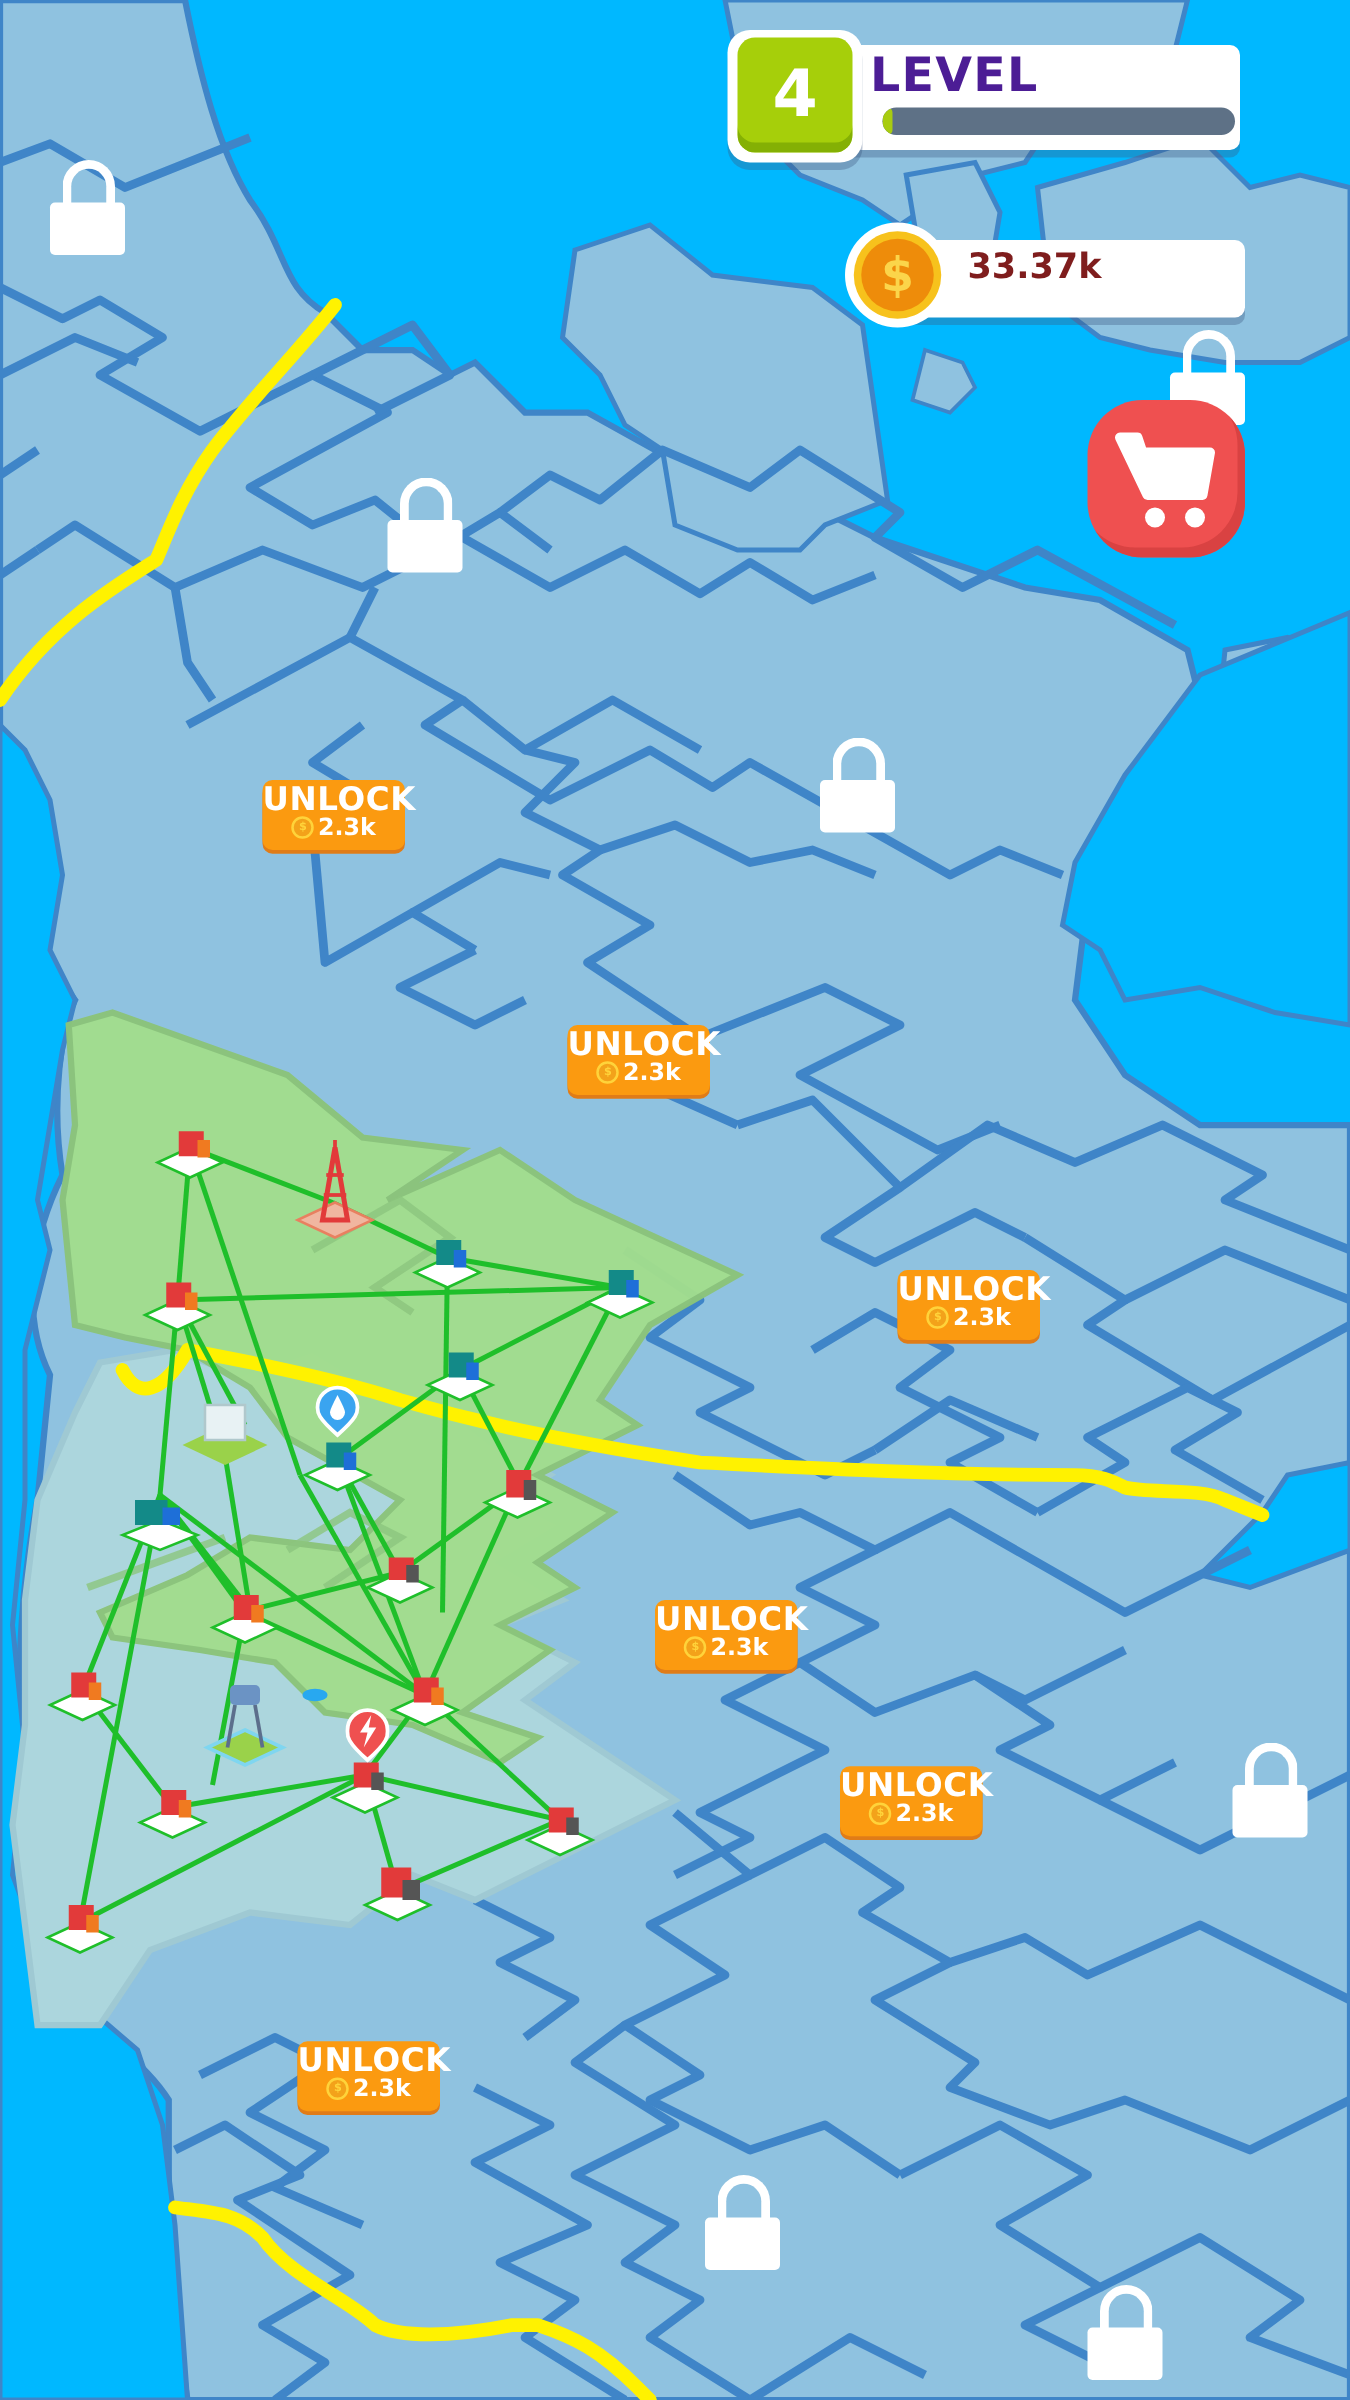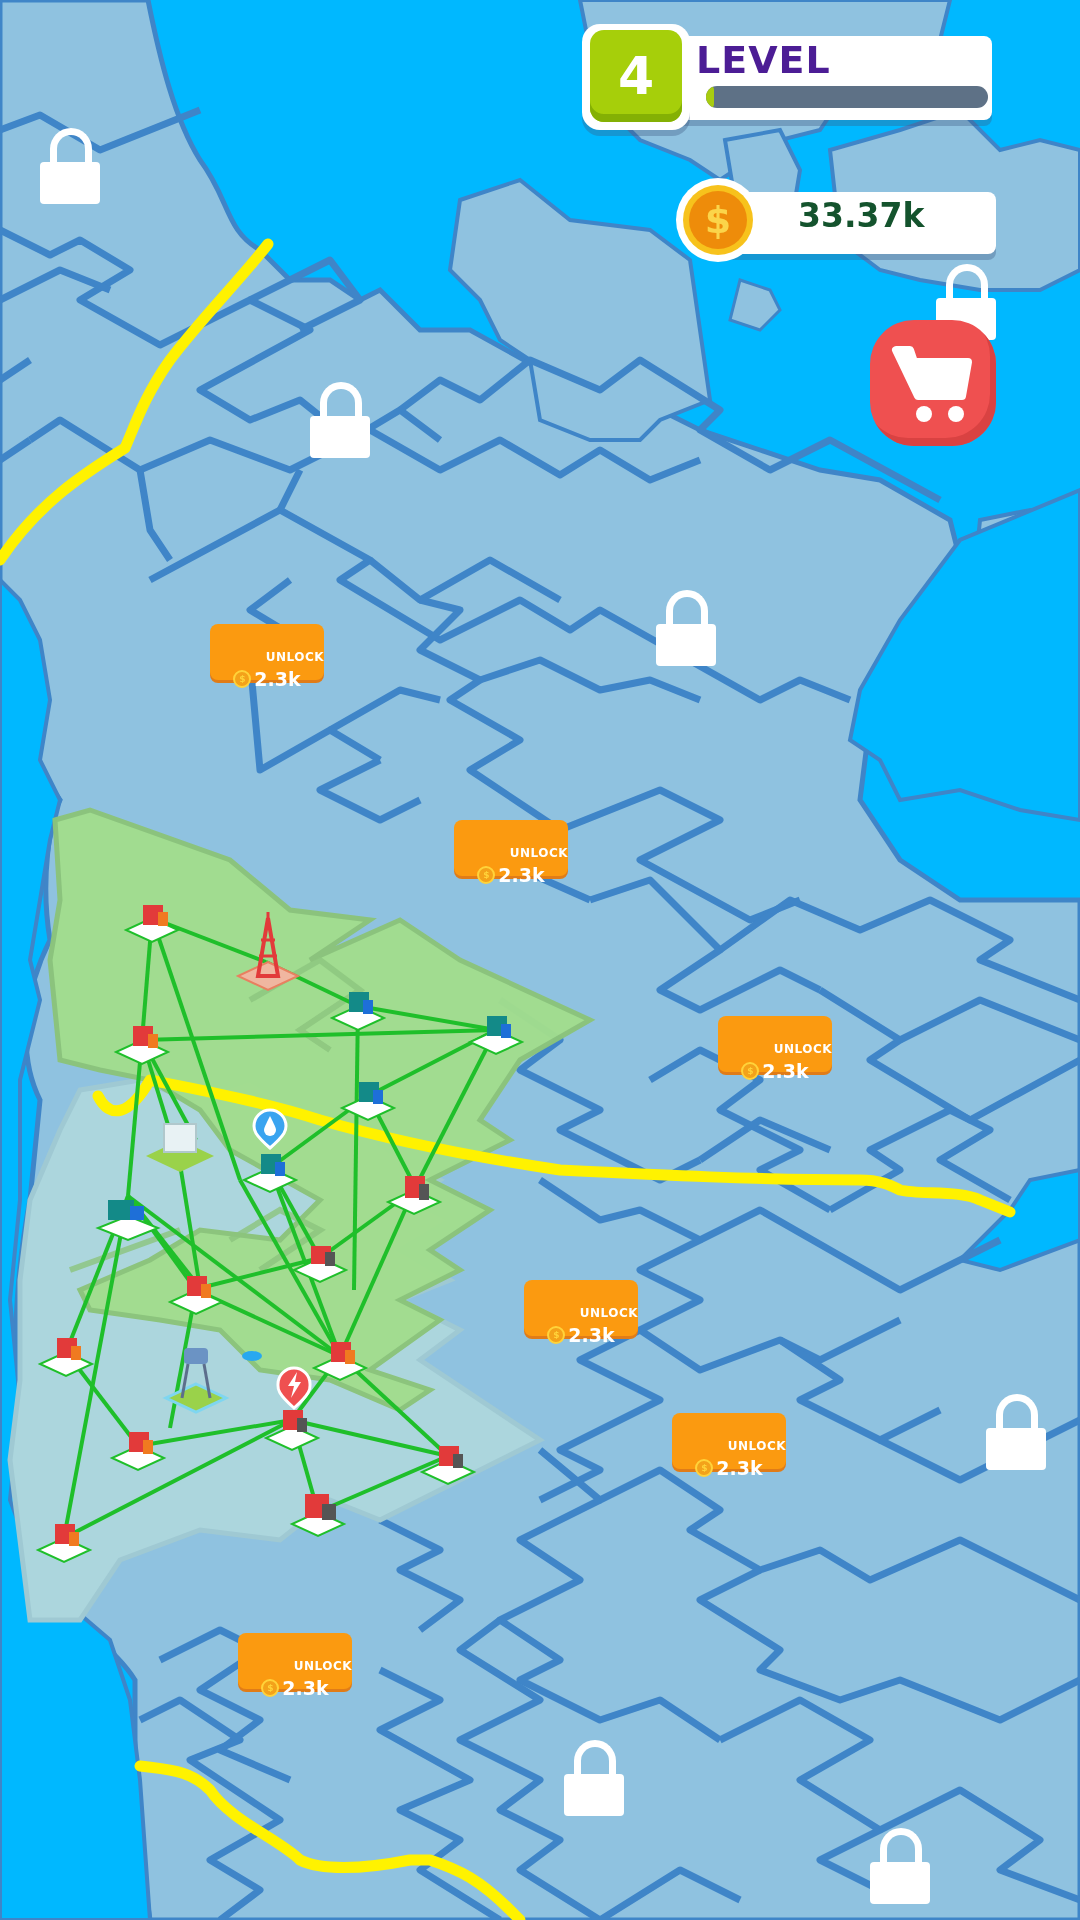--- a/index.html
+++ b/index.html
@@ -10,30 +10,30 @@
   .level-panel { left: 582px; top: 24px; width: 420px; height: 110px; }
   .level-bar-bg { position: absolute; left: 90px; top: 12px; width: 320px; height: 84px; background: #fff; border-radius: 8px; box-shadow: 0 6px 0 rgba(60,90,130,0.35); }
   .level-label { position: absolute; left: 114px; top: 14px; font-size: 38px; font-weight: bold; color: #4c1d95; letter-spacing: 1px; }
   .level-track { position: absolute; left: 124px; top: 62px; width: 282px; height: 22px; border-radius: 11px; background: #5e7186; overflow: hidden; }
   .level-fill { height: 100%; background: #a8cc10; border-radius: 11px; }
   .level-badge { position: absolute; left: 0; top: 0; width: 108px; height: 106px; background: #fff; border-radius: 18px; box-shadow: 0 6px 0 rgba(60,90,130,0.35); }
   .level-badge-inner { position: absolute; left: 8px; top: 6px; width: 92px; height: 92px; border-radius: 14px; background: #a6cf0a; box-shadow: inset 0 -8px 0 #84b004; display:flex; align-items:center; justify-content:center; color: #fff; font-size: 52px; font-weight: bold; }
   
   .coin-panel { left: 676px; top: 178px; width: 320px; height: 90px; }
   .coin-bar { position: absolute; left: 50px; top: 14px; width: 270px; height: 62px; background: #fff; border-radius: 8px; box-shadow: 0 6px 0 rgba(60,90,130,0.35); }
-  .coin-value { position: absolute; left: 98px; top: 18px; font-size: 33px; font-weight: bold; color: #14532d; margin-left: 24px; }
+  .coin-value { position: absolute; left: 98px; top: 18px; font-size: 28px; font-weight: bold; color: #7f1d1d; }
   .coin-icon { position: absolute; left: 0; top: 0; width: 84px; height: 84px; border-radius: 50%; background: #fff; }
   .coin-icon .ring { position: absolute; left: 7px; top: 7px; width: 70px; height: 70px; border-radius: 50%; background: #f7c21c; }
   .coin-icon .core { position: absolute; left: 6px; top: 6px; width: 58px; height: 58px; border-radius: 50%; background: #ee8c0a; color: #fbd54a; font-weight: bold; font-size: 38px; display:flex; align-items:center; justify-content:center; }
   
   .shop-button { left: 870px; top: 320px; width: 126px; height: 126px; border-radius: 44px; background: #ef5050; box-shadow: inset -6px -8px 0 #d94242; cursor: pointer; }
   .shop-button svg { position: absolute; left: 18px; top: 20px; }
   
   .unlock { position: absolute; width: 114px; height: 56px; background: #fb9a10; border-radius: 8px; box-shadow: 0 3px 0 #e07c18; color: #fff; font-weight: bold; text-align: center; cursor: pointer; }
-  .unlock .u-label { display: block; font-size: 12px; line-height: 22px; margin-top: 22px; letter-spacing: 0.5px; text-align: right; }
+  .unlock .u-label { display: block; font-size: 26px; line-height: 22px; margin-top: 5px; letter-spacing: 0.5px; }
   .unlock .u-price { display: flex; align-items: center; justify-content: center; font-size: 19px; line-height: 22px; }
   .unlock .u-coin { width: 14px; height: 14px; border-radius: 50%; border: 2px solid #ffd33a; background: #f3a21a; color: #ffd33a; font-size: 9px; line-height: 14px; margin-right: 3px; display:inline-block; text-align:center; }
   
   .lock { position: absolute; width: 60px; height: 76px; }
   .lock .shackle { position: absolute; left: 10px; top: 0; width: 28px; height: 36px; border: 7px solid #fff; border-bottom: none; border-radius: 22px 22px 0 0; }
   .lock .body { position: absolute; left: 0; top: 34px; width: 60px; height: 42px; background: #fff; border-radius: 4px; }
 </style>
 </head>
 <body>
 

